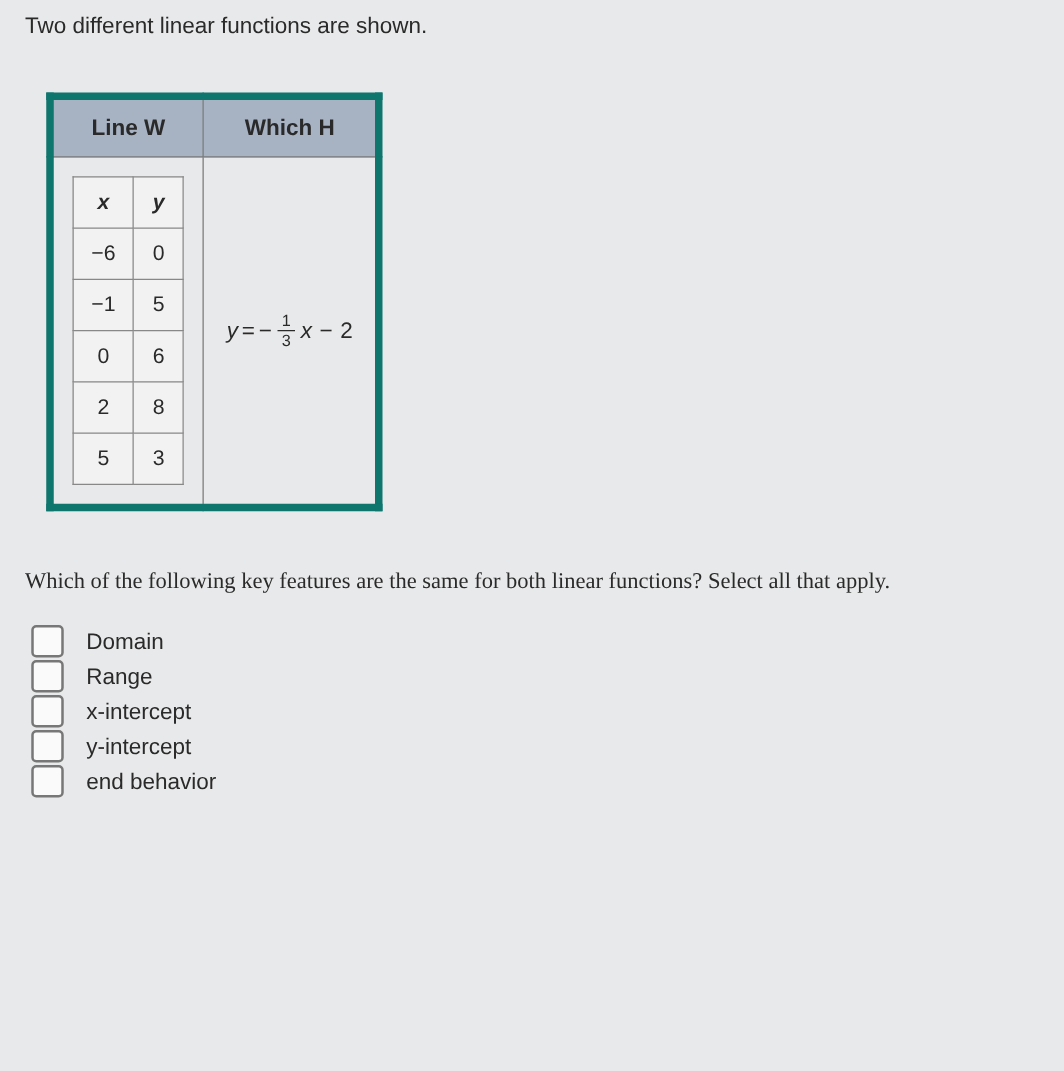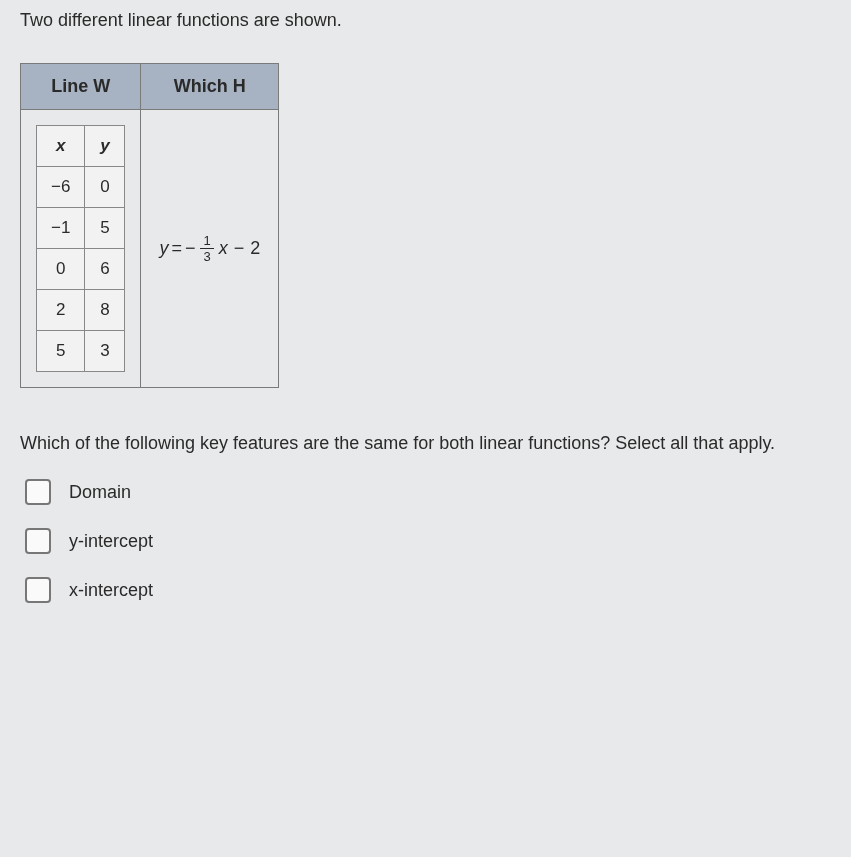--- a/index.html
+++ b/index.html
@@ -10,27 +10,28 @@
     body {
       font-family: Arial, Helvetica, sans-serif;
       background: #e8e9ea;
       width: 851px;
       height: 857px;
       padding: 10px 20px;
       color: #2a2a2a;
       font-size: 18px;
     }
     .intro {
-      margin-bottom: 32px;
+      margin-bottom: 43px;
       font-size: 18px;
     }
     .main-table {
       border-collapse: collapse;
       margin-bottom: 45px;
-      border: 1px solid #0f766e;
+      border: 6px solid #0f766e;
+      margin-left: 17px;
     }
     .main-table th {
       background: #a7b2c3;
       font-weight: bold;
       padding: 12px 18px;
       border: 1px solid #7a7a7a;
       font-size: 18px;
       text-align: center;
     }
     .main-table td {
@@ -81,25 +82,26 @@
     .frac .num {
       border-bottom: 1px solid #2a2a2a;
       padding: 0 3px 1px 3px;
     }
     .frac .den {
       padding: 1px 3px 0 3px;
     }
     .question {
       margin-bottom: 25px;
       font-size: 18px;
+      font-family: Liberation Serif, serif;
     }
     .options {
       display: flex;
       flex-direction: column;
-      gap: 23px;
+      gap: 2px;
       padding-left: 5px;
     }
     .option {
       display: flex;
       align-items: center;
       gap: 18px;
     }
     .checkbox {
       width: 26px;
       height: 26px;
@@ -176,19 +178,27 @@
 
 <div class="question">Which of the following key features are the same for both linear functions? Select all that apply.</div>
 
 <div class="options">
   <div class="option">
     <div class="checkbox"></div>
     <span class="option-label">Domain</span>
   </div>
   <div class="option">
     <div class="checkbox"></div>
+    <span class="option-label">Range</span>
+  </div>
+  <div class="option">
+    <div class="checkbox"></div>
+    <span class="option-label">x-intercept</span>
+  </div>
+  <div class="option">
+    <div class="checkbox"></div>
     <span class="option-label">y-intercept</span>
   </div>
   <div class="option">
     <div class="checkbox"></div>
-    <span class="option-label">x-intercept</span>
+    <span class="option-label">end behavior</span>
   </div>
 </div>
 
 </body></html>

